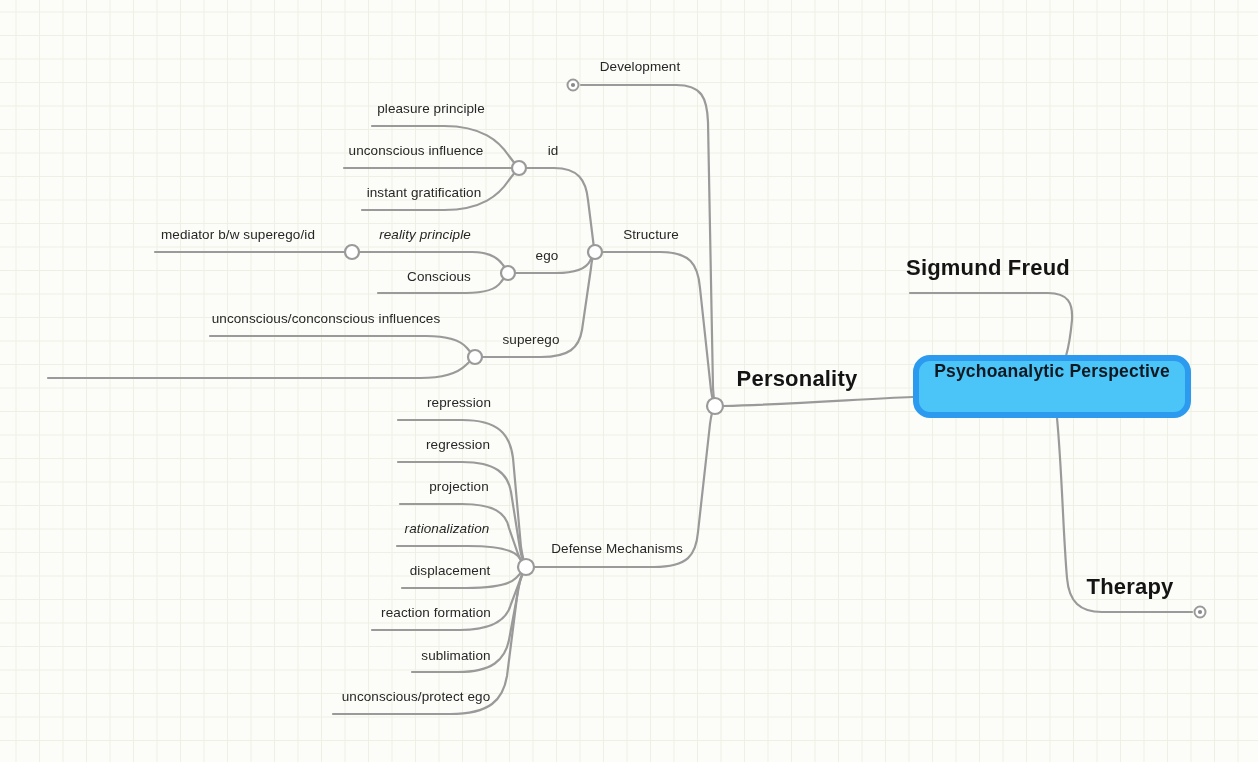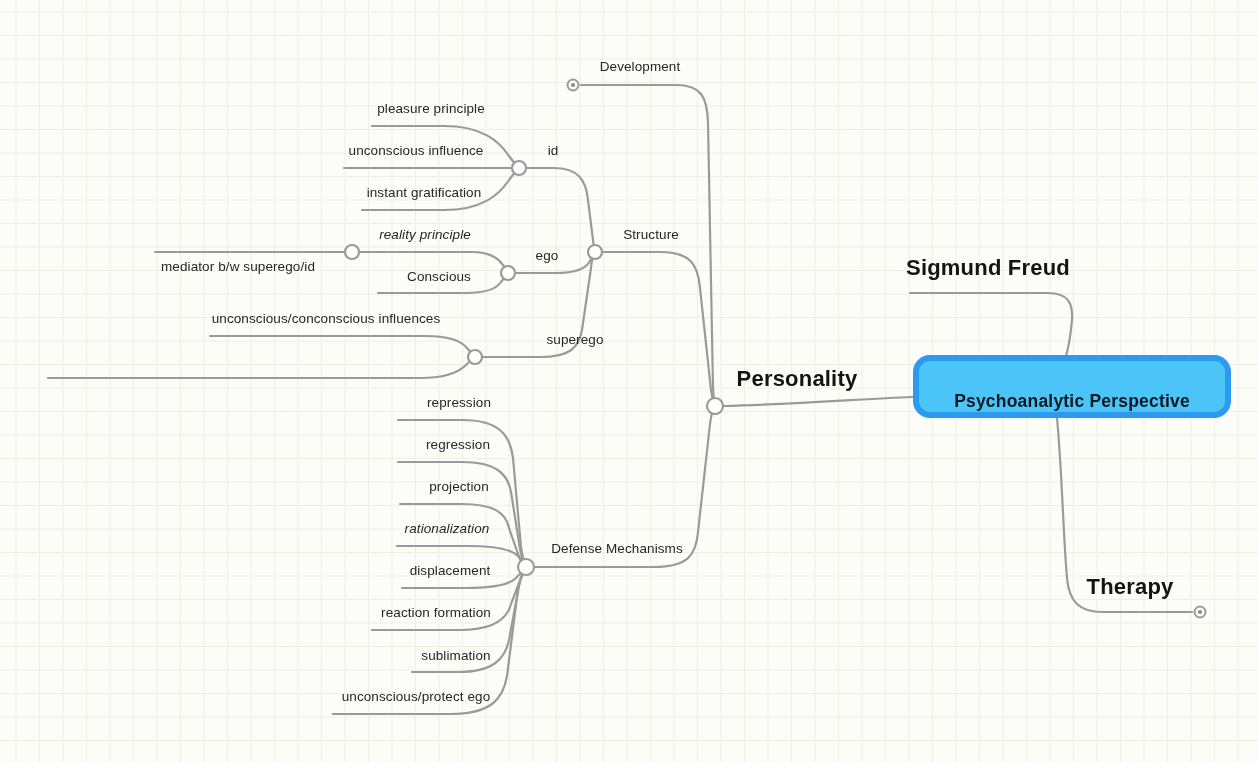--- a/index.html
+++ b/index.html
@@ -27,26 +27,26 @@
   }
   .lbl-bold{
     font-size:22px;
     font-weight:700;
     color:#141414;
     letter-spacing:.2px;
   }
   .root-node{
     position:absolute;
     left:913px;top:355px;
-    width:318px;height:63px;
+    width:278px;height:63px;
     box-sizing:border-box;
     background:#4BC5F8;
     border:6px solid #2B9AEF;
     border-radius:17px;
-    display:flex;align-items:flex-end;justify-content:center;
+    display:flex;align-items:flex-start;justify-content:center;
     font-weight:700;font-size:17.5px;color:#0f1820;
     letter-spacing:.2px;
     white-space:nowrap;
   }
   svg path{fill:none;stroke:#9a9a9a;stroke-width:2.2;stroke-linecap:round;}
   svg circle.junction{fill:#ffffff;stroke:#9a9a9a;stroke-width:2.2;}
   svg circle.collapse-ring{fill:#ffffff;stroke:#9a9a9a;stroke-width:2;}
   svg circle.collapse-dot{fill:#8a8a8a;stroke:none;}
 </style>
 </head>
@@ -114,24 +114,24 @@
   <div class="lbl" style="left:651px;top:234px;">Structure</div>
   <div class="lbl" style="left:617px;top:548px;">Defense Mechanisms</div>
 
   <div class="lbl" style="left:553px;top:150px;">id</div>
   <div class="lbl" style="left:431px;top:108px;">pleasure principle</div>
   <div class="lbl" style="left:416px;top:150px;">unconscious influence</div>
   <div class="lbl" style="left:424px;top:192px;">instant gratification</div>
 
   <div class="lbl" style="left:547px;top:255px;">ego</div>
   <div class="lbl" style="left:425px;top:234px;font-style:italic;">reality principle</div>
-  <div class="lbl" style="left:238px;top:234px;margin-top:32px;">mediator b/w superego/id</div>
+  <div class="lbl" style="left:238px;top:234px;">mediator b/w superego/id</div>
   <div class="lbl" style="left:439px;top:276px;">Conscious</div>
 
-  <div class="lbl" style="left:531px;top:339px;margin-left:44px;">superego</div>
+  <div class="lbl" style="left:531px;top:339px;">superego</div>
   <div class="lbl" style="left:326px;top:318px;">unconscious/conconscious influences</div>
 
   <div class="lbl" style="left:459px;top:402px;">repression</div>
   <div class="lbl" style="left:458px;top:444px;">regression</div>
   <div class="lbl" style="left:459px;top:486px;">projection</div>
   <div class="lbl" style="left:447px;top:528px;font-style:italic;">rationalization</div>
   <div class="lbl" style="left:450px;top:570px;">displacement</div>
   <div class="lbl" style="left:436px;top:612px;">reaction formation</div>
   <div class="lbl" style="left:456px;top:655px;">sublimation</div>
   <div class="lbl" style="left:416px;top:696px;">unconscious/protect ego</div>

